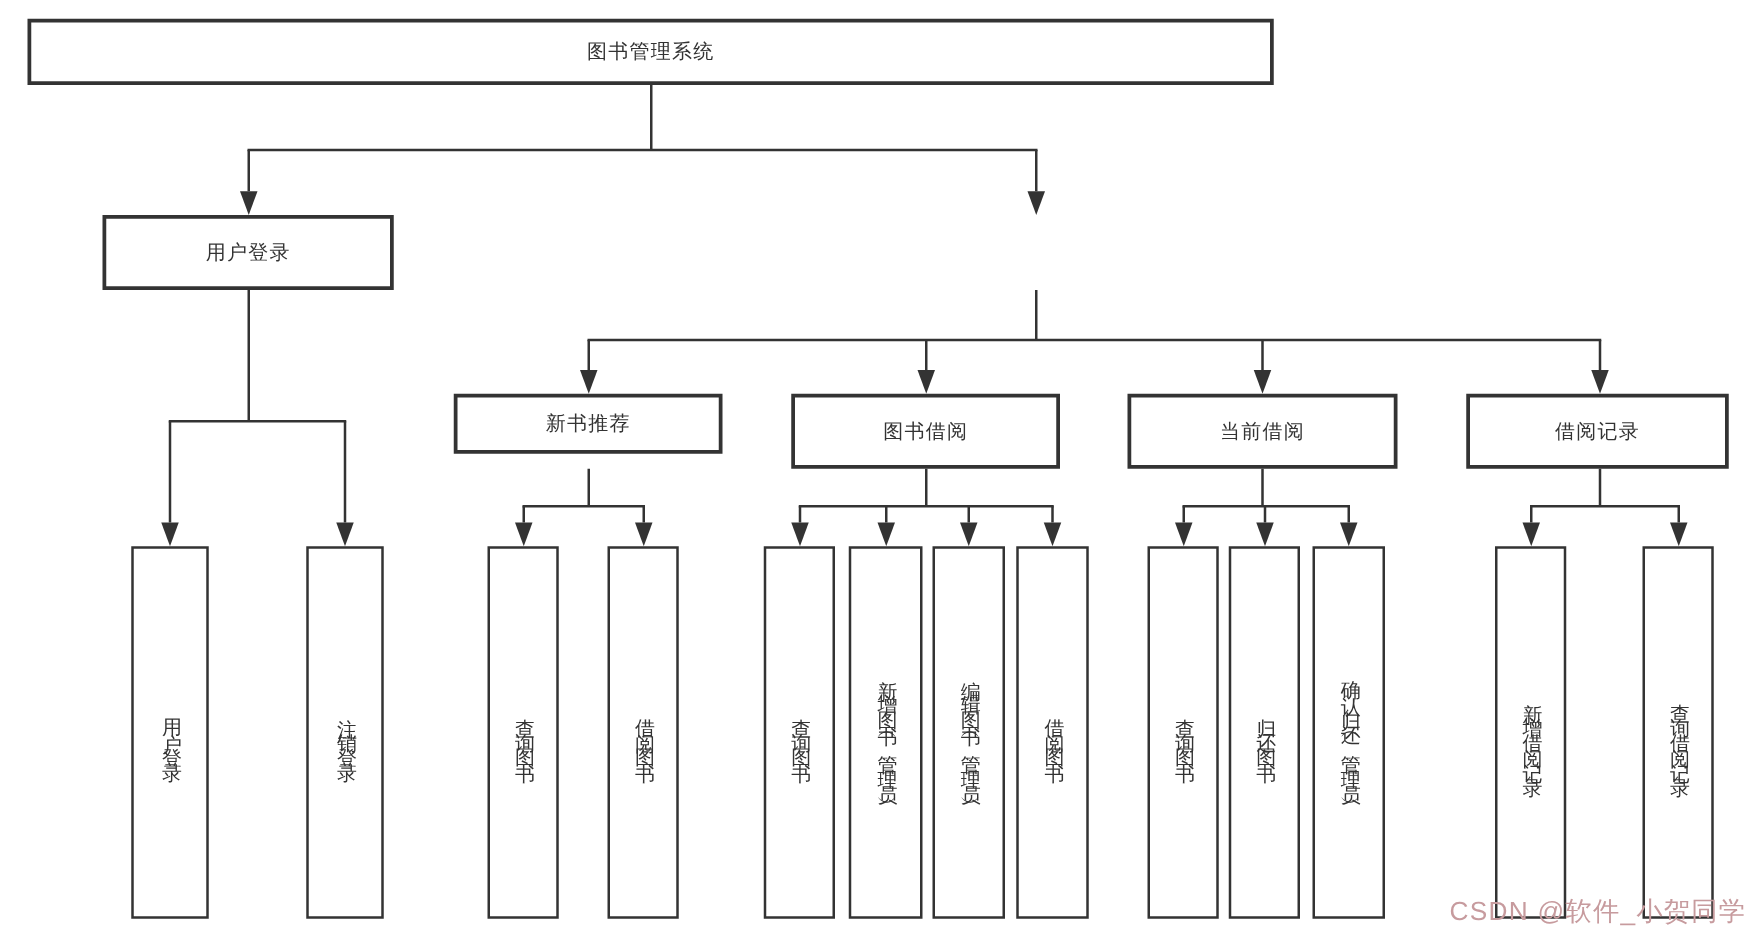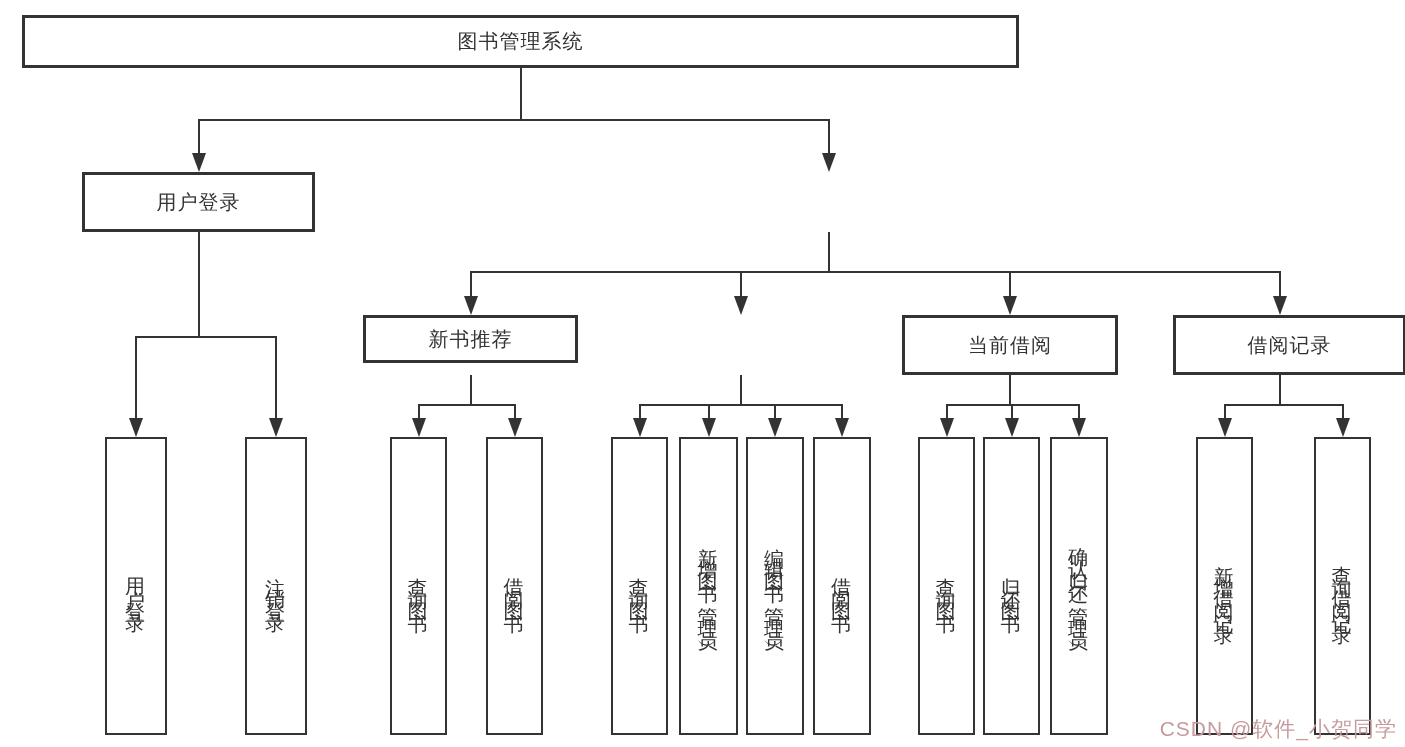--- a/index.html
+++ b/index.html
@@ -13,21 +13,21 @@
   }
   .node {
     position: absolute;
     box-sizing: border-box;
     border: 3px solid #333333;
     background: #ffffff;
     color: #333333;
     display: flex;
     align-items: center;
     justify-content: center;
-    font-size: 20px;
+    font-size: 16px;
     letter-spacing: 1px;
     text-align: center;
   }
   .v-node {
     writing-mode: vertical-rl;
     text-orientation: mixed;
     letter-spacing: 12px;
     border-width: 2px;
   }
   .line {
@@ -54,22 +54,23 @@
   }
 </style>
 </head>
 <body>
 
 <div id="stage">
   <span class="watermark">CSDN @软件_小贺同学</span>
 <div class="node" style="left: 22px; top: 15px; width: 997px; height: 53px;">图书管理系统</div>
     <div class="node" style="left: 82px; top: 172px; width: 233px; height: 60px;">用户登录</div>
     <div class="node" style="left: 363px; top: 315px; width: 215px; height: 48px;">新书推荐</div>
+    <div class="node" style="left: 633px; top: 315px; width: 215px; height: 60px;">图书借阅</div>
     <div class="node" style="left: 902px; top: 315px; width: 216px; height: 60px;">当前借阅</div>
-    <div class="node" style="left: 1173px; top: 315px; width: 233px; height: 60px;">借阅记录</div>
+    <div class="node" style="left: 1173px; top: 315px; width: 210px; height: 60px;">借阅记录</div>
     <div class="node v-node" style="left: 105px; top: 437px; width: 62px; height: 298px;">用户登录</div>
     <div class="node v-node" style="left: 245px; top: 437px; width: 62px; height: 298px;">注销登录</div>
     <div class="node v-node" style="left: 390px; top: 437px; width: 57px; height: 298px;">查询图书</div>
     <div class="node v-node" style="left: 486px; top: 437px; width: 57px; height: 298px;">借阅图书</div>
     <div class="node v-node" style="left: 611px; top: 437px; width: 57px; height: 298px;">查询图书</div>
     <div class="node v-node" style="left: 679px; top: 437px; width: 59px; height: 298px;">新增图书（管理员）</div>
     <div class="node v-node" style="left: 746px; top: 437px; width: 58px; height: 298px;">编辑图书（管理员）</div>
     <div class="node v-node" style="left: 813px; top: 437px; width: 58px; height: 298px;">借阅图书</div>
     <div class="node v-node" style="left: 918px; top: 437px; width: 57px; height: 298px;">查询图书</div>
     <div class="node v-node" style="left: 983px; top: 437px; width: 57px; height: 298px;">归还图书</div>

